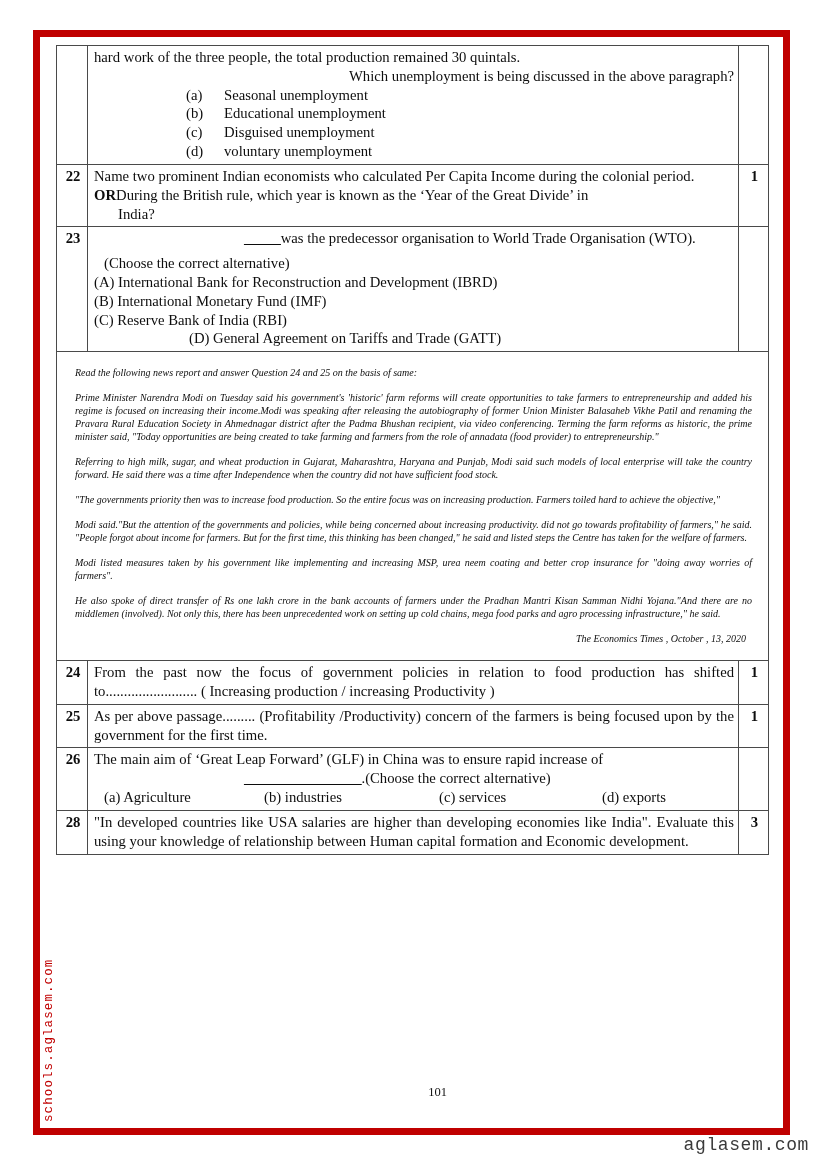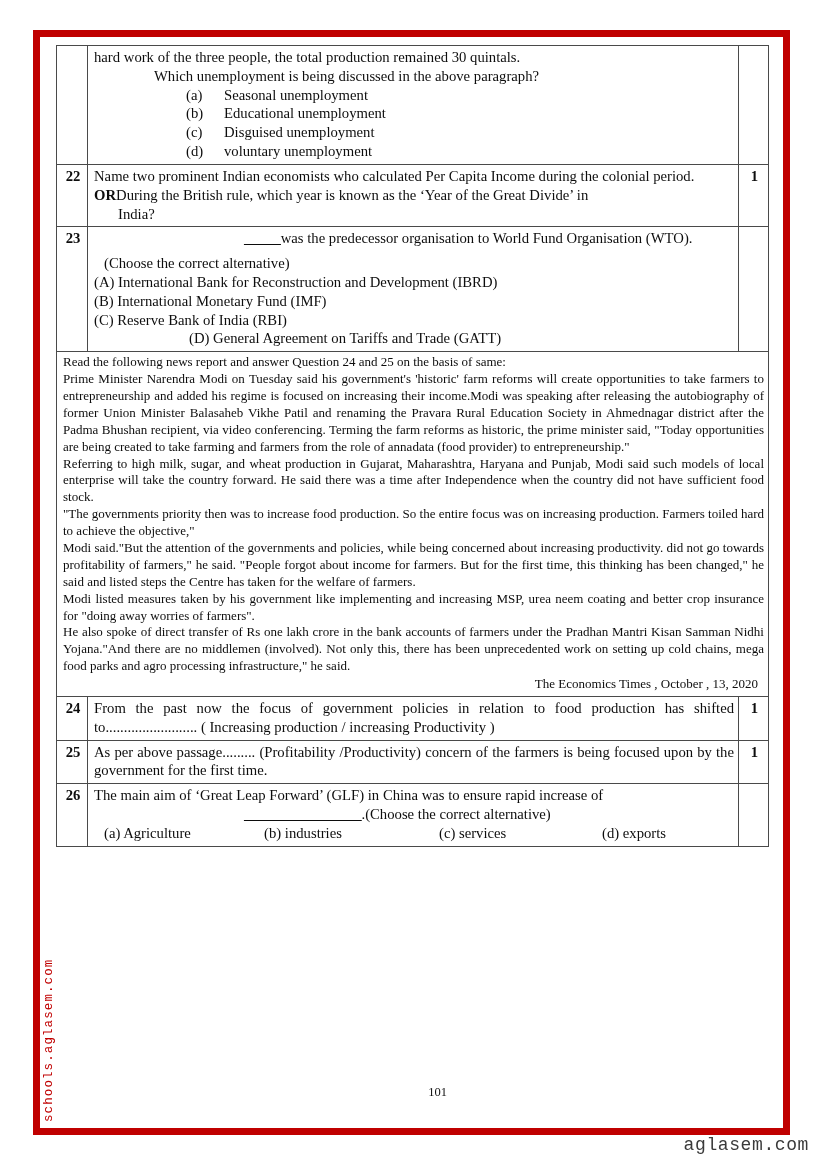--- a/index.html
+++ b/index.html
@@ -95,40 +95,41 @@
   td.marks {
     text-align: center;
     font-weight: bold;
     font-size: 15px;
     padding: 2px 2px 3px 2px;
   }
   td.body p { margin: 0; }
   .just { text-align: justify; text-justify: inter-word; }
   .opt { padding-left: 92px; text-indent: 0; }
   .opt .lbl { display: inline-block; width: 38px; }
-  .ind-1 { padding-left: 60px; }
+  .ind-1 { padding-left: 60px; text-align: right; }
   .ind-2 { padding-left: 10px; }
   .ind-3 { padding-left: 95px; }
   .ind-4 { padding-left: 24px; }
   .ind-5 { padding-left: 150px; }
   .ind-6 { padding-left: 225px; }
   b.or { font-weight: bold; }
   .blank-u { text-decoration: underline; letter-spacing: 0px; }
   .spacer-row { height: 6px; }
 
   
   td.passage {
     padding: 2px 5px 3px 5px;
   }
   td.passage p {
-    margin: 0;
+    margin: 12px;
     text-align: justify;
     text-justify: inter-word;
-    font-size: 13px;
+    font-size: 10px;
     line-height: 1.30;
+    font-style: italic;
   }
   td.passage p.src {
     text-align: right;
     margin-top: 1px;
     padding-right: 6px;
   }
   .opts-row { display: flex; gap: 0; padding-left: 10px; }
   .opts-row span { display: inline-block; }
   .ow1 { width: 160px; }
   .ow2 { width: 175px; }
@@ -171,21 +172,21 @@
             <p class="just">Name two prominent Indian economists who calculated Per Capita Income during the colonial period.</p>
             <p><b class="or">OR</b><span>During the British rule, which year is known as the ‘Year of the Great Divide’ in</span></p>
             <p class="ind-4">India?</p>
           </td>
           <td class="marks">1</td>
         </tr>
 
         <tr>
           <td class="num">23</td>
           <td class="body">
-            <p class="ind-5"><span class="blank-u">_____</span><span>was the predecessor organisation to World Fund Organisation (WTO).</span></p>
+            <p class="ind-5"><span class="blank-u">_____</span><span>was the predecessor organisation to World Trade Organisation (WTO).</span></p>
             <p class="spacer-row">&nbsp;</p>
             <p class="ind-2">(Choose the correct alternative)</p>
             <p>(A) International Bank for Reconstruction and Development (IBRD)</p>
             <p>(B) International Monetary Fund (IMF)</p>
             <p>(C) Reserve Bank of India (RBI)</p>
             <p class="ind-3">(D) General Agreement on Tariffs and Trade (GATT)</p>
           </td>
           <td class="marks"></td>
         </tr>
 
@@ -227,20 +228,27 @@
               <span class="ow1">(a) Agriculture</span>
               <span class="ow2">(b) industries</span>
               <span class="ow3">(c) services</span>
               <span>(d) exports</span>
             </div>
           </td>
           <td class="marks"></td>
         </tr>
 
 
+        <tr>
+          <td class="num">28</td>
+          <td class="body">
+            <p class="just">"In developed countries like USA salaries are higher than developing economies like India". Evaluate this using your knowledge of relationship between Human capital formation and Economic development.</p>
+          </td>
+          <td class="marks">3</td>
+        </tr>
 
       </tbody>
     </table>
   </div>
 
   <div class="page-number">101</div>
   <div class="footer-watermark">aglasem.com</div>
 
 </div>
 

